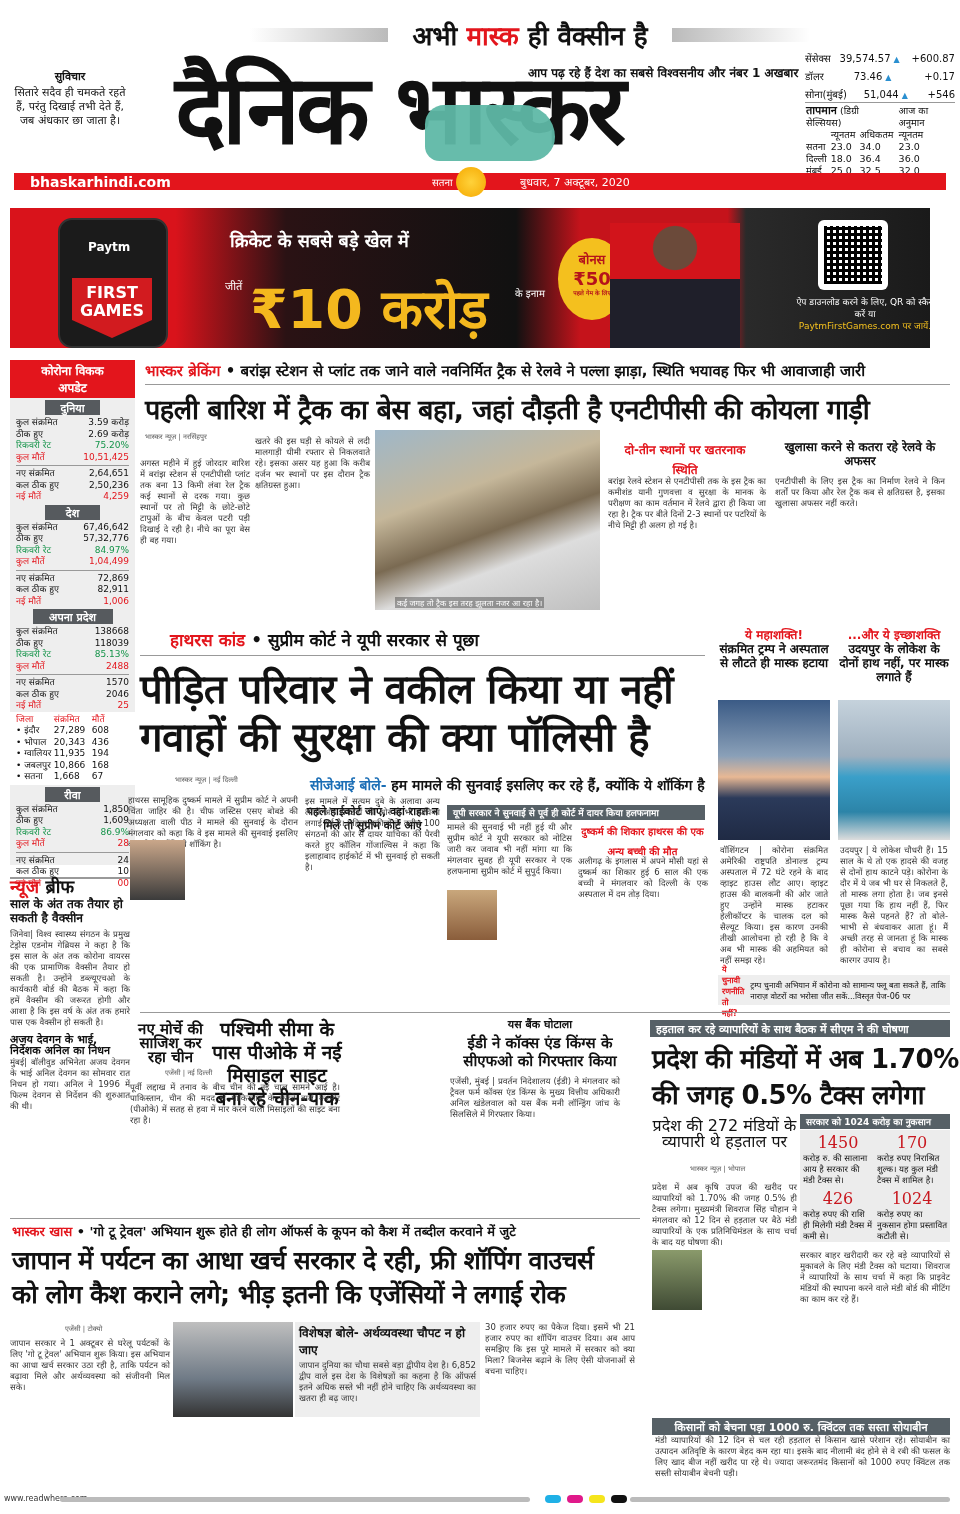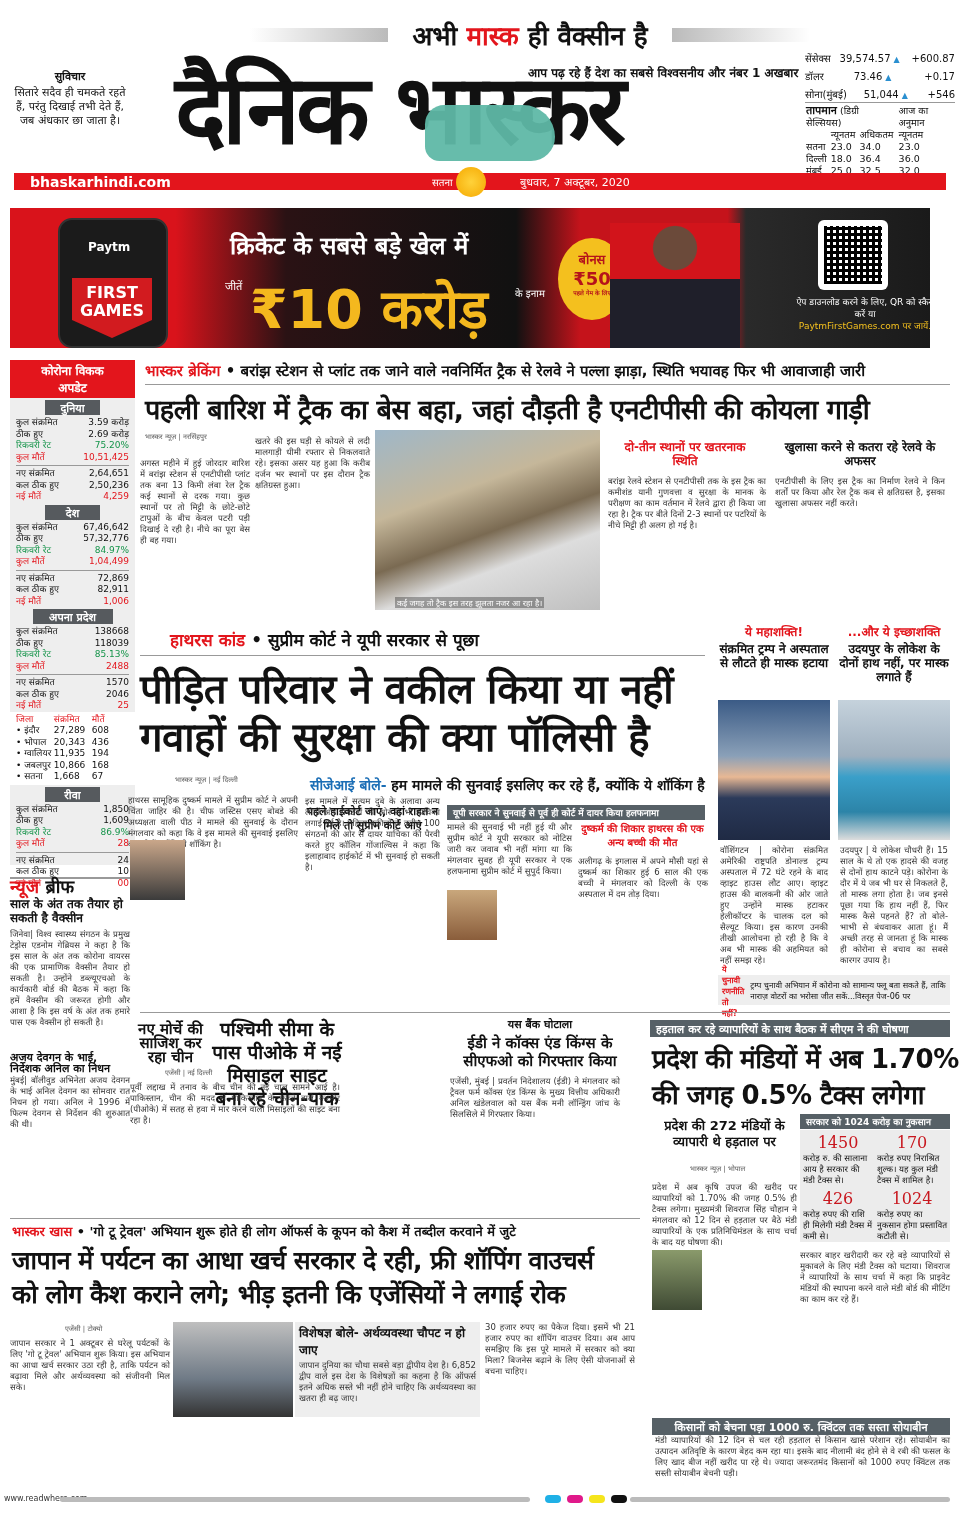--- a/index.html
+++ b/index.html
@@ -24,44 +24,44 @@
 .temp .h{font-weight:bold;font-size:11px}
 .redbar{left:14px;top:173px;width:932px;height:17px;background:#e3151c;color:#fff;font-size:12px;display:flex;align-items:center}
 .redbar .site{font-weight:bold;font-size:14px;padding-left:16px;width:460px}
 .redbar .city{font-size:10px;position:absolute;left:418px}
 .sun{position:absolute;left:442px;top:-6px;width:30px;height:30px;border-radius:50%;background:radial-gradient(#ffd23a,#f5a800)}
 .redbar .date{position:absolute;left:506px;font-size:11px}
 .ad{left:10px;top:208px;width:920px;height:140px;background:linear-gradient(90deg,#d9131b 0,#d9131b 18%,#2a1214 30%,#111 55%,#c5131b 62%,#c5131b 78%,#2a2a2a 80%,#1a1a1a 100%);color:#fff;overflow:hidden}
 .ad .phone{position:absolute;left:48px;top:10px;width:110px;height:130px;background:#1b1b1b;border-radius:14px;border:2px solid #333}
 .ad .paytm{position:absolute;left:78px;top:32px;font-weight:bold;font-size:12px}
 .ad .fg{position:absolute;left:62px;top:70px;width:80px;height:60px;background:#d21b1f;color:#fff;font-weight:900;font-size:16px;text-align:center;line-height:18px;padding-top:6px;clip-path:polygon(0 0,100% 0,100% 70%,50% 100%,0 70%)}
-.ad .head{position:absolute;left:220px;top:20px;font-size:24px;font-weight:bold}
+.ad .head{position:absolute;left:220px;top:20px;font-size:18px;font-weight:bold}
 .ad .bonus{position:absolute;left:548px;top:30px;width:68px;height:82px;border-radius:50%;background:#f4c01e;color:#b5121b;text-align:center;font-weight:bold;font-size:13px;padding-top:12px}
 .ad .person{position:absolute;left:600px;top:15px;width:130px;height:125px;background:radial-gradient(circle at 50% 20%,#6b4a3a 0,#6b4a3a 18%,transparent 19%),linear-gradient(#d2141b 45%,#1f1f2a 45%)}
 .ad .qr{position:absolute;left:808px;top:12px;width:70px;height:70px;background:#fff;border-radius:6px;padding:6px}
 .ad .qr div{width:100%;height:100%;background:repeating-linear-gradient(90deg,#000 0 3px,#fff 3px 6px),repeating-linear-gradient(0deg,#000 0 3px,#fff 3px 6px);background-blend-mode:multiply}
 .ad .qrt{position:absolute;left:780px;top:88px;width:150px;text-align:center;font-size:9px;line-height:12px}
 .sidebar{left:10px;top:360px;width:125px;height:505px;background:#eee;font-size:9px}
 .sidebar .title{background:#e3151c;color:#fff;font-weight:bold;font-size:12px;text-align:center;padding:2px 16px}
 .sidebar .sec{margin:2px auto;width:55px;text-align:center;background:#565a5e;color:#fff;font-weight:bold;font-size:11px}
 .sidebar .r{display:flex;justify-content:space-between;padding:0 6px;line-height:11.5px}
 .sidebar .g{color:#15944a}.sidebar .rd{color:#e3151c}
 .sidebar hr{border:0;border-top:1px solid #999;margin:2px 6px}
 .sidebar .dist{background:#fff;padding:2px 0}
 .sidebar .dist .r span{width:33%}
 .brief{left:10px;top:877px;width:120px;font-size:9px;line-height:11.5px}
 .brief .h{font-size:18px;font-weight:900;border-top:2px solid #999;padding-top:2px}
 .brief .h .red{color:#e3151c}
 .brief .sub{font-size:12px;font-weight:bold;line-height:14px;margin:4px 0}
-.brief .sub2{font-size:11px;font-weight:bold;margin-top:24px}
+.brief .sub2{font-size:11px;font-weight:bold;margin-top:6px}
 .kicker{font-size:16px;font-weight:bold;white-space:nowrap}
 .kicker .red{color:#e3151c}
 .bighead{font-size:27px;font-weight:bold;white-space:nowrap;letter-spacing:-.5px}
 .body{font-size:8.5px;line-height:11px;color:#333;text-align:justify}
-.redhead{color:#e3151c;font-weight:bold;font-size:12px;text-align:center;line-height:14px}
+.redhead{color:#e3151c;font-weight:bold;font-size:12px;text-align:center;line-height:20px}
 .blackhead{font-weight:bold;font-size:12px;text-align:center;line-height:14px}
 .photo1{left:375px;top:430px;width:225px;height:180px;background:linear-gradient(160deg,#9fb7c8 0,#c5b79a 35%,#7a6a52 55%,#ddd 70%,#bfbfbf 100%)}
 .photo1 .cap{position:absolute;bottom:2px;left:20px;font-size:8px;color:#fff;background:rgba(0,0,0,.3);padding:0 2px}
 .grayband{background:#566066;color:#fff;font-size:11px;font-weight:bold;padding:1px 6px;white-space:nowrap}
 .trump{left:718px;top:700px;width:112px;height:140px;background:linear-gradient(180deg,#3b5b86 0,#8aa0b8 40%,#e8b894 55%,#2b3a5a 70%,#1f2a44 100%)}
 .lokesh{left:838px;top:700px;width:112px;height:140px;background:linear-gradient(180deg,#c5d2dc 0,#9fb0bf 40%,#3a9fc9 55%,#2c84a8 80%,#ddd 100%)}
 .tax-box{left:800px;top:1130px;width:150px;height:112px;background:#ececec;font-size:8.5px}
 .tax-box .n{color:#c8171e;font-size:16px;font-family:"DejaVu Serif",serif;text-align:center}
 .cmyk{left:545px;top:1495px;display:flex;gap:6px}
 .cmyk span{width:16px;height:8px;border-radius:4px;display:inline-block}
@@ -381,21 +381,21 @@
 <div class="abs" style="left:165px;top:1068px;font-size:7px;color:#555">एजेंसी | नई दिल्ली</div>
 <div class="abs body" style="left:130px;top:1082px;width:210px">पूर्वी लद्दाख में तनाव के बीच चीन की नई चाल सामने आई है। पाकिस्तान, चीन की मदद से पाकिस्तान के कब्जे वाले कश्मीर (पीओके) में सतह से हवा में मार करने वाली मिसाइलों की साइट बना रहा है।</div>
 
 <div class="abs blackhead" style="left:455px;top:1018px;width:170px;font-size:11px">यस बैंक घोटाला</div>
 <div class="abs blackhead" style="left:450px;top:1034px;width:180px;font-size:15px;line-height:18px">ईडी ने कॉक्स एंड किंग्स के सीएफओ को गिरफ्तार किया</div>
 <div class="abs body" style="left:450px;top:1076px;width:170px">एजेंसी, मुंबई | प्रवर्तन निदेशालय (ईडी) ने मंगलवार को ट्रैवल फर्म कॉक्स एंड किंग्स के मुख्य वित्तीय अधिकारी अनिल खंडेलवाल को यस बैंक मनी लॉन्ड्रिंग जांच के सिलसिले में गिरफ्तार किया।</div>
 
 <div class="abs grayband" style="left:650px;top:1020px;width:300px;font-size:11px">हड़ताल कर रहे व्यापारियों के साथ बैठक में सीएम ने की घोषणा</div>
 <div class="abs bighead" style="left:652px;top:1040px;font-size:26px">प्रदेश की मंडियों में अब 1.70%</div>
 <div class="abs bighead" style="left:652px;top:1076px;font-size:26px">की जगह 0.5% टैक्स लगेगा</div>
-<div class="abs blackhead" style="left:652px;top:1118px;width:145px;font-size:13px;font-weight:bold;line-height:16px">प्रदेश की 272 मंडियों के व्यापारी थे हड़ताल पर</div>
+<div class="abs blackhead" style="left:652px;top:1118px;width:145px;font-size:16px;font-weight:normal;line-height:16px">प्रदेश की 272 मंडियों के व्यापारी थे हड़ताल पर</div>
 <div class="abs" style="left:690px;top:1164px;font-size:7px;color:#555">भास्कर न्यूज़ | भोपाल</div>
 <div class="abs body" style="left:652px;top:1182px;width:145px">प्रदेश में अब कृषि उपज की खरीद पर व्यापारियों को 1.70% की जगह 0.5% ही टैक्स लगेगा। मुख्यमंत्री शिवराज सिंह चौहान ने मंगलवार को 12 दिन से हड़ताल पर बैठे मंडी व्यापारियों के एक प्रतिनिधिमंडल के साथ चर्चा के बाद यह घोषणा की।</div>
 <div class="abs grayband" style="left:800px;top:1114px;width:150px;font-size:9px">सरकार को 1024 करोड़ का नुकसान</div>
 <div class="abs tax-box">
   <div style="display:grid;grid-template-columns:1fr 1fr;gap:4px;padding:3px">
     <div>
         <div class="n">1450</div>
         <div>करोड़ रु. की सालाना आय है सरकार की मंडी टैक्स से।</div>
       </div>
     <div>

